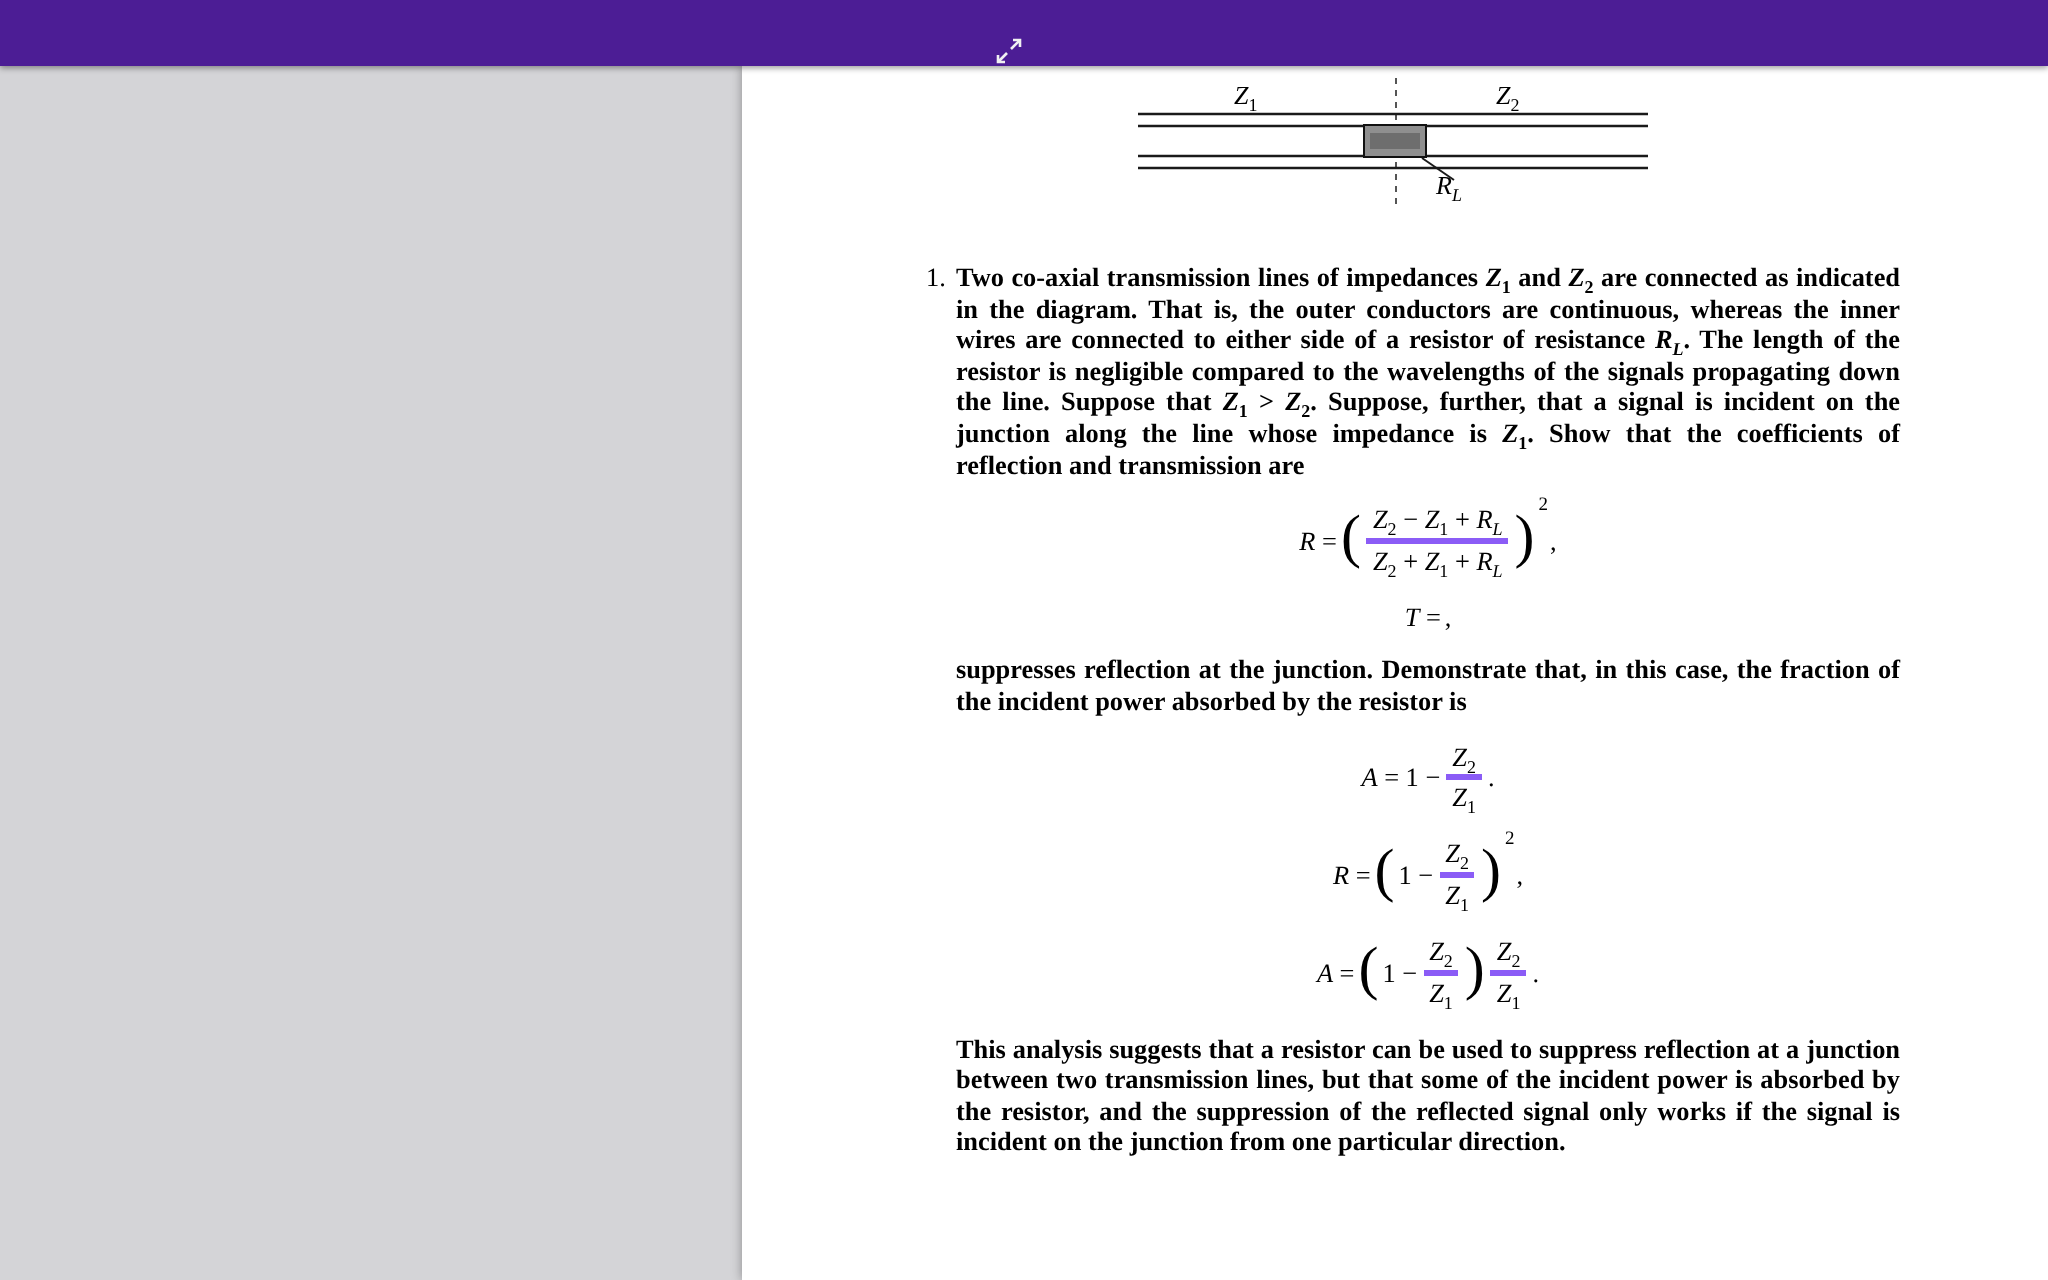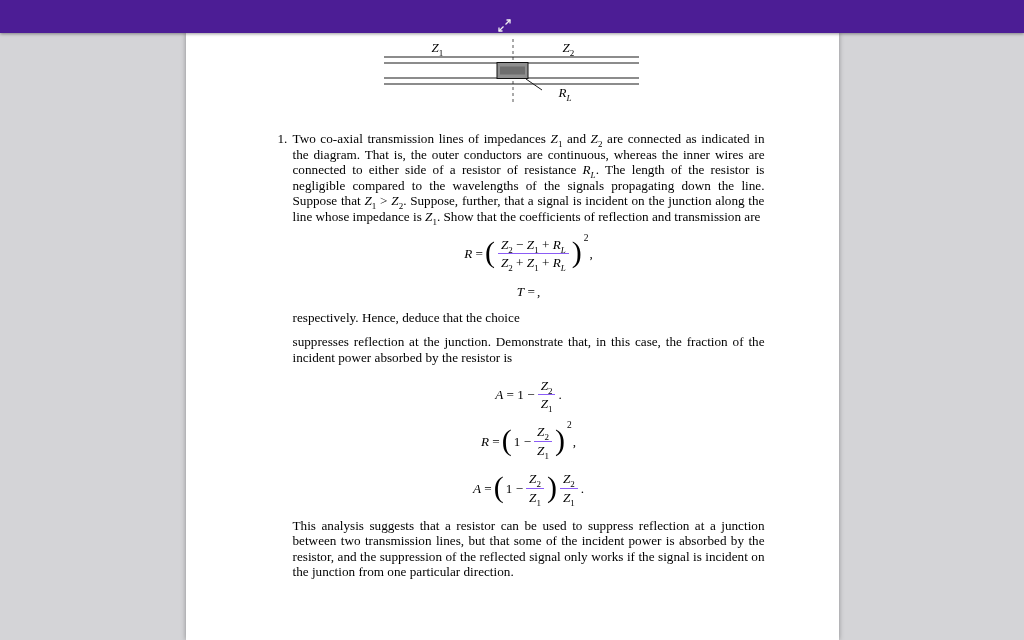--- a/index.html
+++ b/index.html
@@ -23,48 +23,48 @@
   }
   .sep { width:0; height:17px; border-left:1px dotted #8f8f94; margin:0 7px; }
   .tb-btn {
     background:none; border:none; color:#f0f0f2; font-size:15px;
     width:22px; height:22px; cursor:pointer;
     display:flex; align-items:center; justify-content:center;
     font-family:"Liberation Sans", sans-serif;
   }
 
   
-  .canvas { height:607px; display:flex; justify-content:center; overflow:hidden;border-radius:31px; }
+  .canvas { height:607px; display:flex; justify-content:flex-end; overflow:hidden; }
   .page {
     width:653px; height:607px; background:#fff; overflow:hidden;
     box-shadow:0 0 5px rgba(0,0,0,.35);
     font-family:"Liberation Serif", serif; color:#000;
   }
 
   
   .diagram { position:relative; height:80px; }
   .diagram svg { position:absolute; left:0; top:0; }
   .diagram .lbl { position:absolute; font-size:13px; font-family:"Liberation Serif", serif; }
   .diagram sub, .diagram sup { font-size:9px; line-height:0; }
 
   
   .problem {
     position:relative; margin:18px 0 0 92px; width:487px;
     font-size:13.2px; line-height:15.6px;
   }
   .item-no { position:absolute; left:0; top:0; }
   .item-body { margin-left:15px; }
-  .item-body p { text-align:justify; margin:9px 0; }
+  .item-body p { text-align:justify; margin:9px 0;font-weight:bold; }
   sub, sup { font-size:9px; line-height:0; }
 
   
   .eq { text-align:center; margin:12px 0; line-height:1; }
   .eq .m { display:inline-block; vertical-align:middle; margin:0 1px; }
   .frac { display:inline-block; vertical-align:middle; text-align:center; line-height:1.2; padding:0 2px; }
-  .frac .num { display:block; border-bottom:1px solid #8b5cf6; padding:0 3px 1px; }
+  .frac .num { display:block; border-bottom:3px solid #8b5cf6; padding:0 3px 1px; }
   .frac .den { display:block; padding:1px 3px 0; }
   .bigp {
     display:inline-block; font-size:30px; line-height:.9; vertical-align:middle;
     position:relative; top:-2px; margin:0 1px; font-weight:400;
   }
   .pw { font-size:9.5px; vertical-align:top; position:relative; top:1px; margin-left:1px; }
 </style>
 </head>
 <body>
 
@@ -111,38 +111,37 @@
           <line x1="342" y1="30" x2="453" y2="30" stroke="#1a1a1a" stroke-width="1.2"></line>
           <line x1="342" y1="45" x2="453" y2="45" stroke="#1a1a1a" stroke-width="1.2"></line>
 
           <rect x="311" y="29.5" width="31" height="16" fill="#8f8f8f" stroke="#111" stroke-width="1"></rect>
           <rect x="314" y="33.5" width="25" height="8" fill="#6e6e6e"></rect>
 
           <line x1="340" y1="46" x2="356" y2="57" stroke="#1a1a1a" stroke-width="1"></line>
         </svg>
         <span class="lbl" style="left:246px; top:7px;"><i>Z</i><sub>1</sub></span>
         <span class="lbl" style="left:377px; top:7px;"><i>Z</i><sub>2</sub></span>
-        <span class="lbl" style="left:373px; top:52px;"><i>R</i><sub><i>L</i></sub></span>
+        <span class="lbl" style="left:347px; top:52px;"><i>R</i><sub><i>L</i></sub></span>
       </div>
 
       <div class="problem">
         <span class="item-no">1.</span>
         <div class="item-body">
 
           <p style="margin-top:0">Two co-axial transmission lines of impedances <i>Z</i><sub>1</sub> and <i>Z</i><sub>2</sub> are connected as indicated in the diagram. That is, the outer conductors are continuous, whereas the inner wires are connected to either side of a resistor of resistance <i>R</i><sub><i>L</i></sub>. The length of the resistor is negligible compared to the wavelengths of the signals propagating down the line. Suppose that <i>Z</i><sub>1</sub> &gt; <i>Z</i><sub>2</sub>. Suppose, further, that a signal is incident on the junction along the line whose impedance is <i>Z</i><sub>1</sub>. Show that the coefficients of reflection and transmission are</p>
 
           <div class="eq">
             <span class="m"><i>R</i> = </span><span class="bigp">(</span><span class="frac"><span class="num"><i>Z</i><sub>2</sub> − <i>Z</i><sub>1</sub> + <i>R</i><sub><i>L</i></sub></span><span class="den"><i>Z</i><sub>2</sub> + <i>Z</i><sub>1</sub> + <i>R</i><sub><i>L</i></sub></span></span><span class="bigp">)</span><sup class="pw">2</sup><span class="m">,</span>
           </div>
 
           <div class="eq">
             <span class="m"><i>T</i> = </span><span class="m">,</span>
           </div>
 
-          <p>respectively. Hence, deduce that the choice</p>
 
 
           <p>suppresses reflection at the junction. Demonstrate that, in this case, the fraction of the incident power absorbed by the resistor is</p>
 
           <div class="eq">
             <span class="m"><i>A</i> = 1 − </span><span class="frac"><span class="num"><i>Z</i><sub>2</sub></span><span class="den"><i>Z</i><sub>1</sub></span></span><span class="m">.</span>
           </div>
 
 
           <div class="eq">

